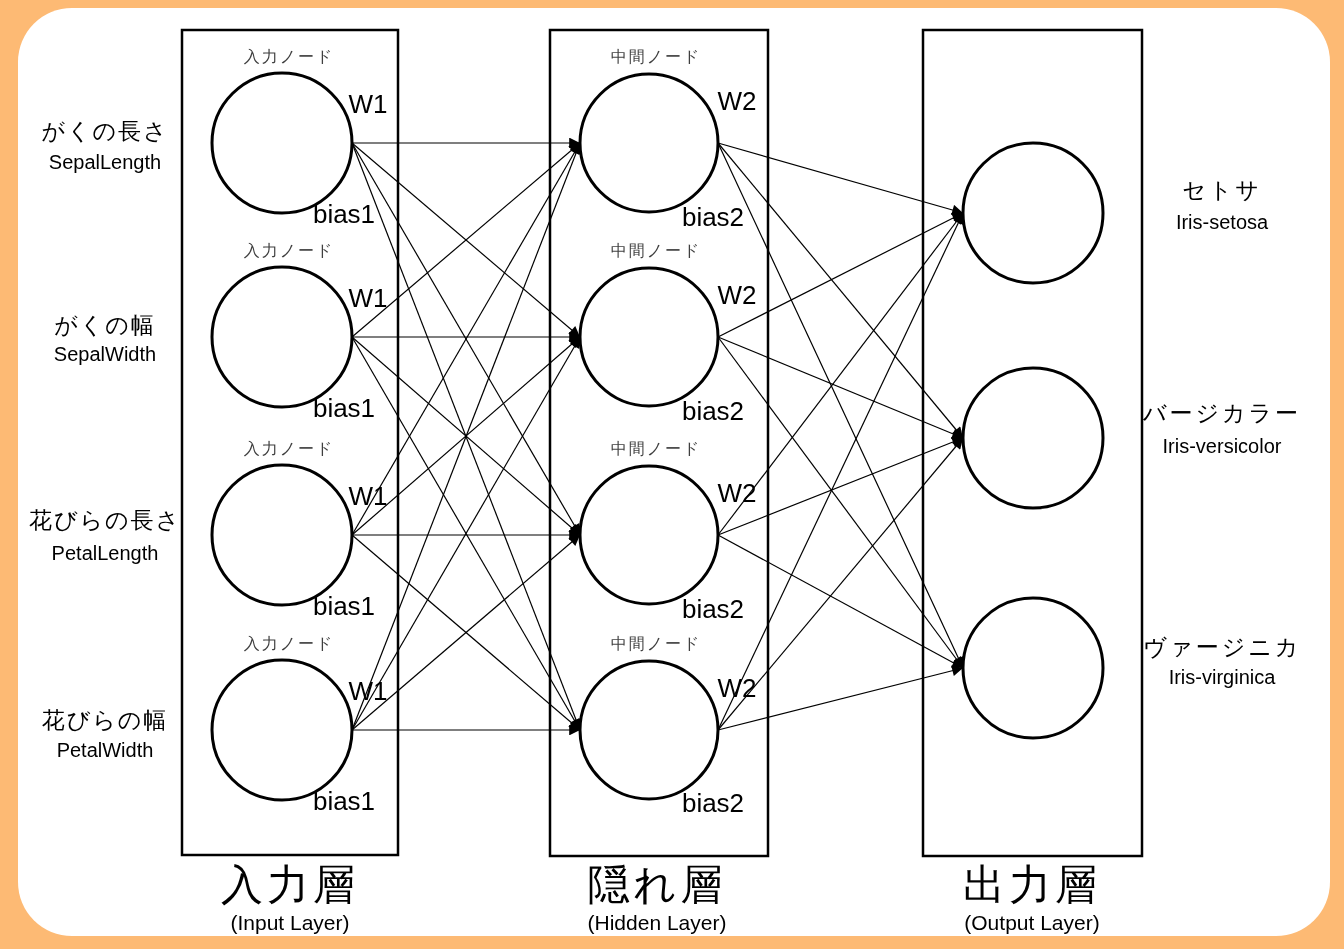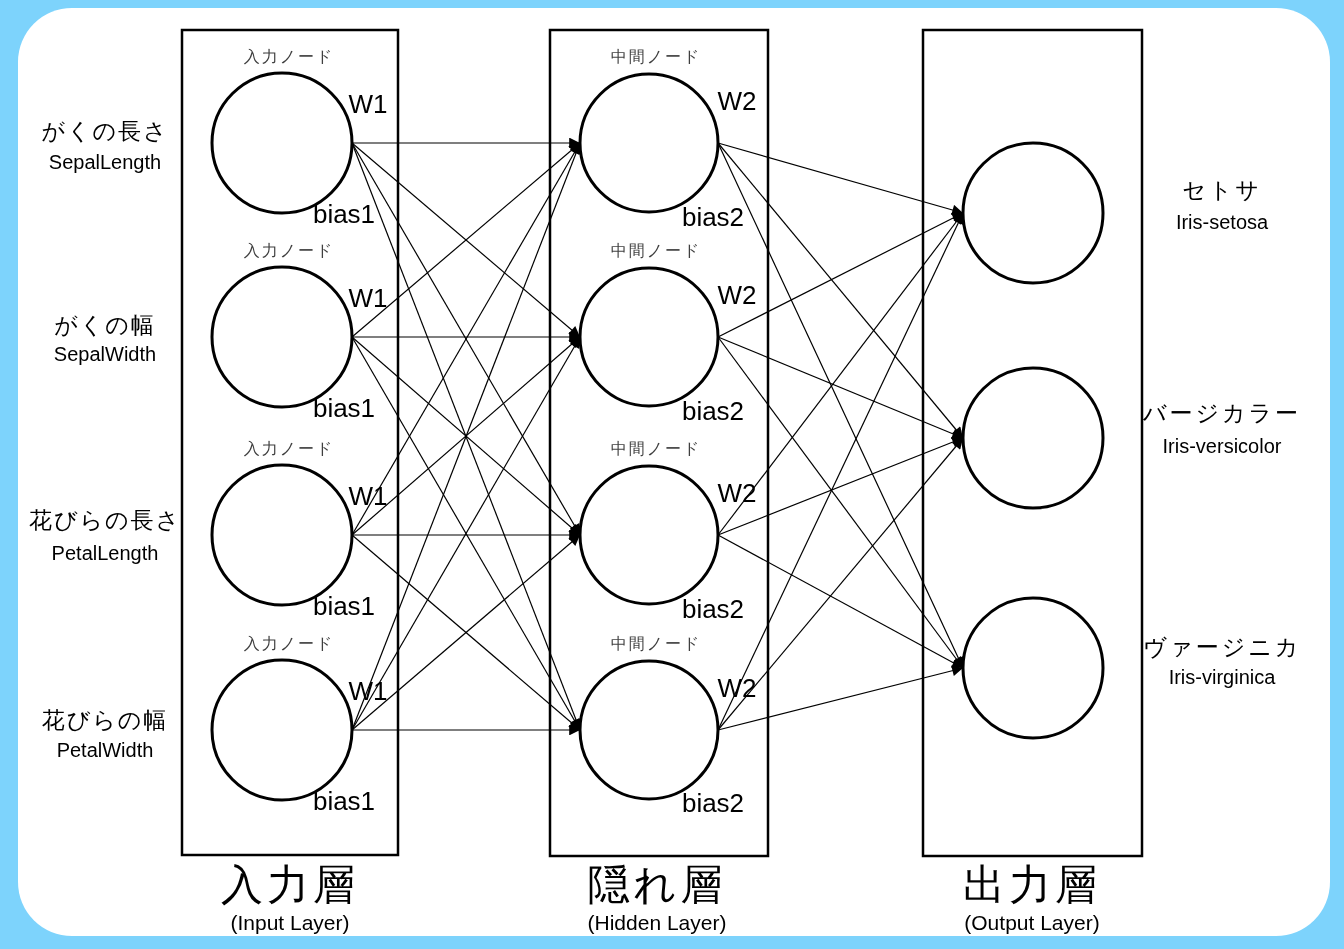--- a/index.html
+++ b/index.html
@@ -1,16 +1,16 @@
 <!DOCTYPE html>
 <html><head>
 <meta charset="utf-8">
 <style>
   html,body{margin:0;padding:0;background:#000;}
-  .stage{position:relative;width:1344px;height:949px;background:#7dd3fc;overflow:hidden;}
+  .stage{position:relative;width:1344px;height:949px;background:#fdba74;overflow:hidden;}
   svg{position:absolute;left:0;top:0;}
   text{font-family:"Liberation Sans","DejaVu Sans",sans-serif;fill:#000;text-anchor:middle;}
   .t-node{font-size:16px;fill:#3f3f3f;letter-spacing:2px;}
   .t-weight{font-size:26px;}
   .t-bias{font-size:26px;}
   .t-feat-jp{font-size:23px;letter-spacing:2px;}
   .t-feat-en{font-size:20px;}
   .t-class-jp{font-size:23px;letter-spacing:3px;}
   .t-class-en{font-size:20px;}
   .t-layer-jp{font-size:42px;letter-spacing:4px;}

